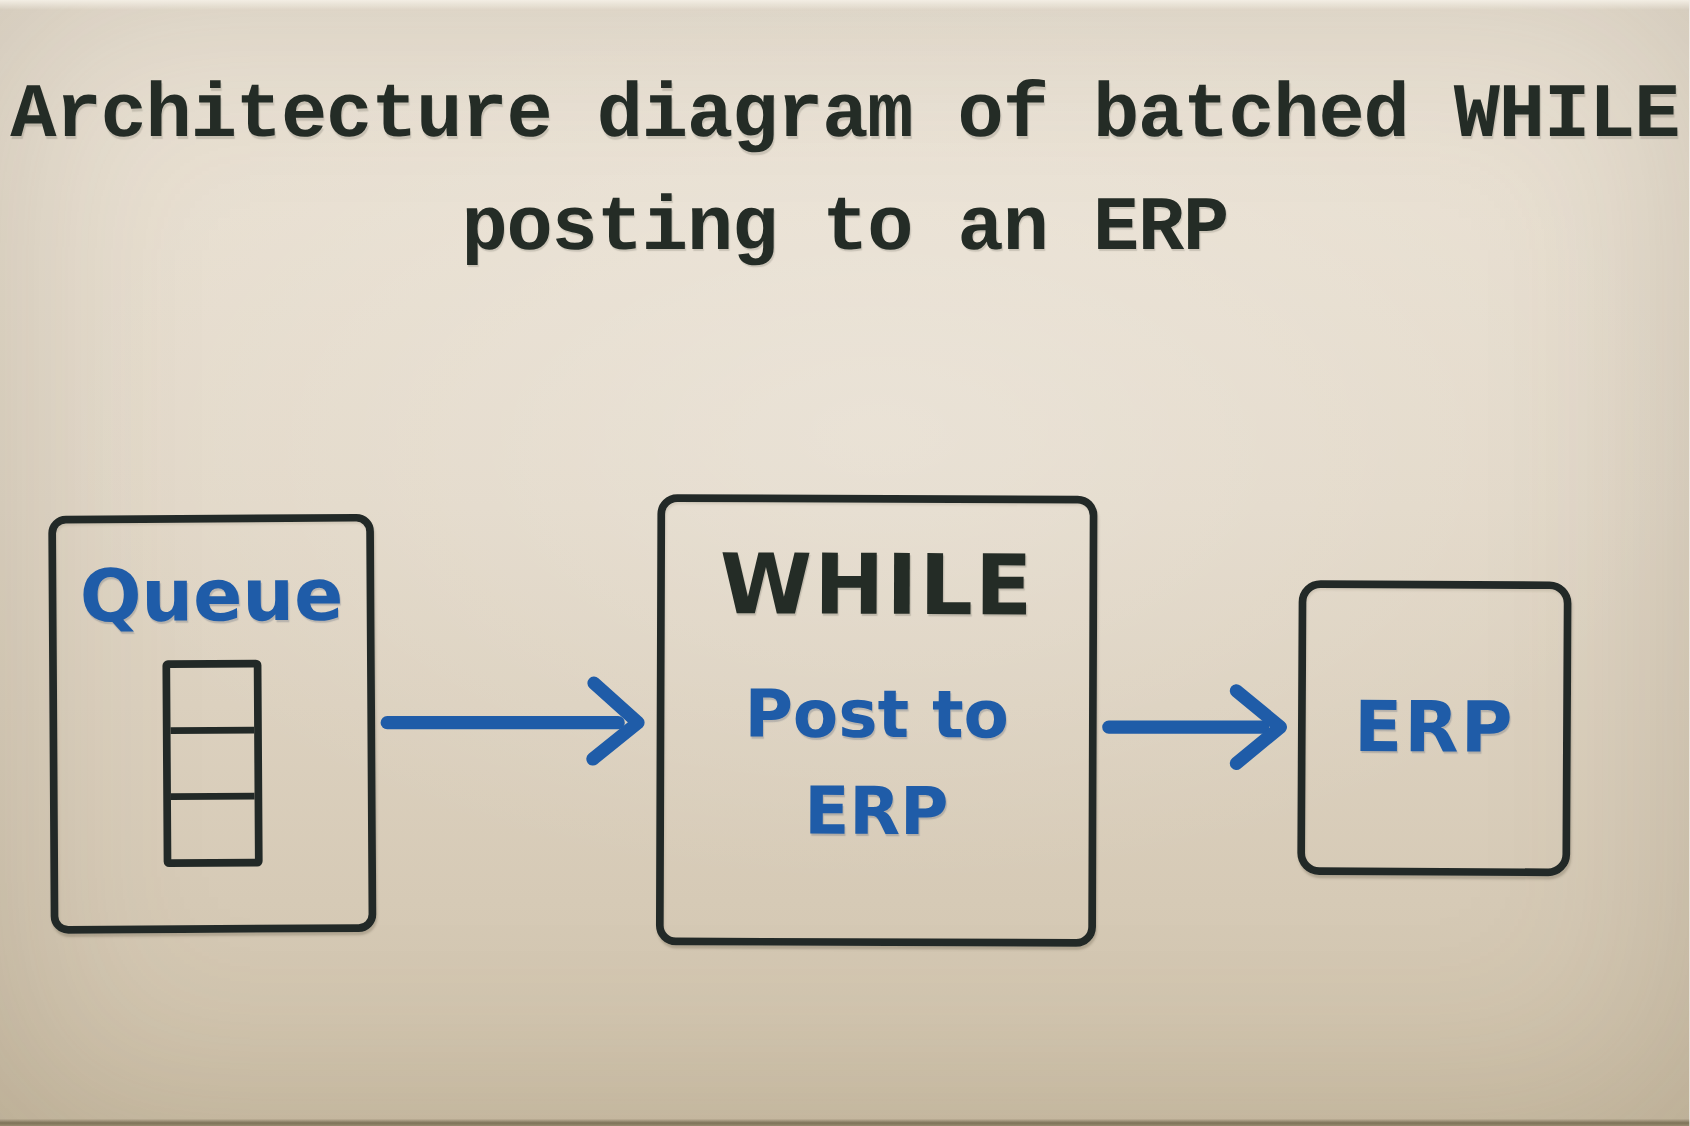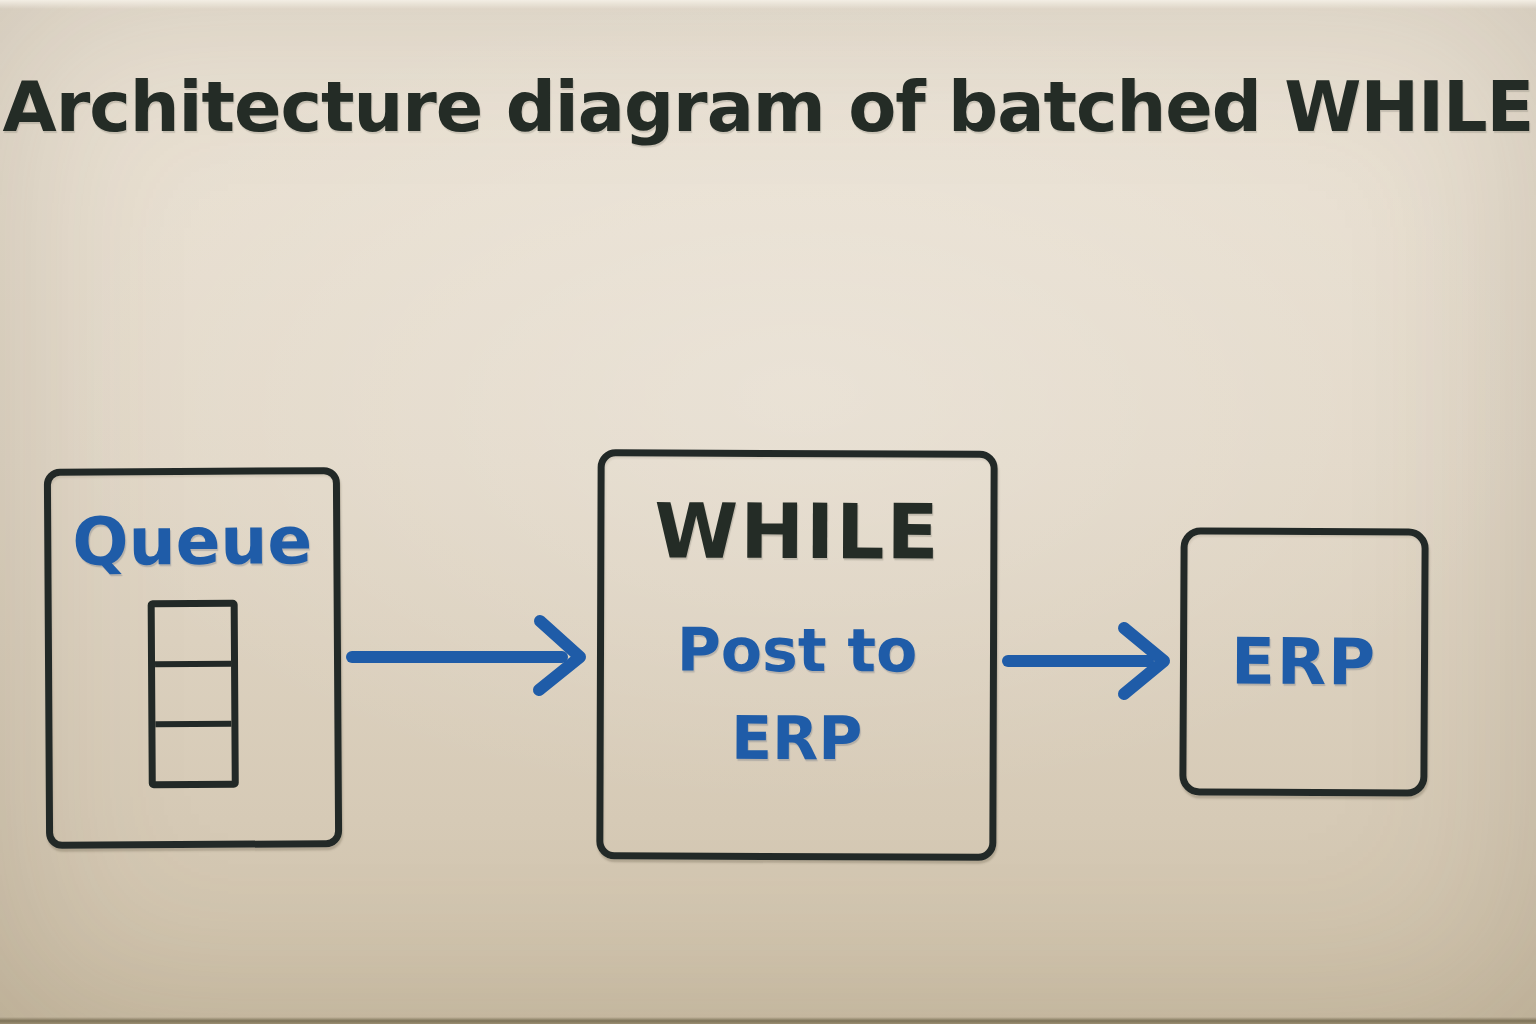--- a/index.html
+++ b/index.html
@@ -38,20 +38,21 @@
   .title {
     position: absolute;
     top: 56px; left: 0; width: 100%;
     text-align: center;
     color: var(--ink);
     font-weight: 700;
     font-size: 70px;
     line-height: 102px;
     letter-spacing: -1px;
     text-shadow: 1px 2px 1px rgba(60,60,50,0.18);
+    font-family: Liberation Mono, monospace;
   }
 
   .node {
     position: absolute;
     border: 7px solid #222927;
     background: transparent;
     box-shadow: 1px 3px 2px rgba(70,62,45,0.25), inset 1px 2px 2px rgba(70,62,45,0.12);
   }
   .node-queue {
     left: 45px; top: 468px; width: 296px; height: 380px;
@@ -129,20 +130,21 @@
 </style>
 </head>
 <body>
 
 <div class="board">
 
   <div class="board-edge-top"></div>
 
   <div class="title">
     <div>Architecture diagram of batched WHILE</div>
+    <div>posting to an ERP</div>
   </div>
 
   <svg class="arrows" viewBox="0 0 1536 1024" xmlns="http://www.w3.org/2000/svg">
     <g>
       <line x1="352" y1="657" x2="562" y2="657"></line>
       <polyline points="540,621 580,657 539,690"></polyline>
     </g>
     <g>
       <line x1="1008" y1="661" x2="1148" y2="661"></line>
       <polyline points="1124,628 1164,661 1124,694"></polyline>

